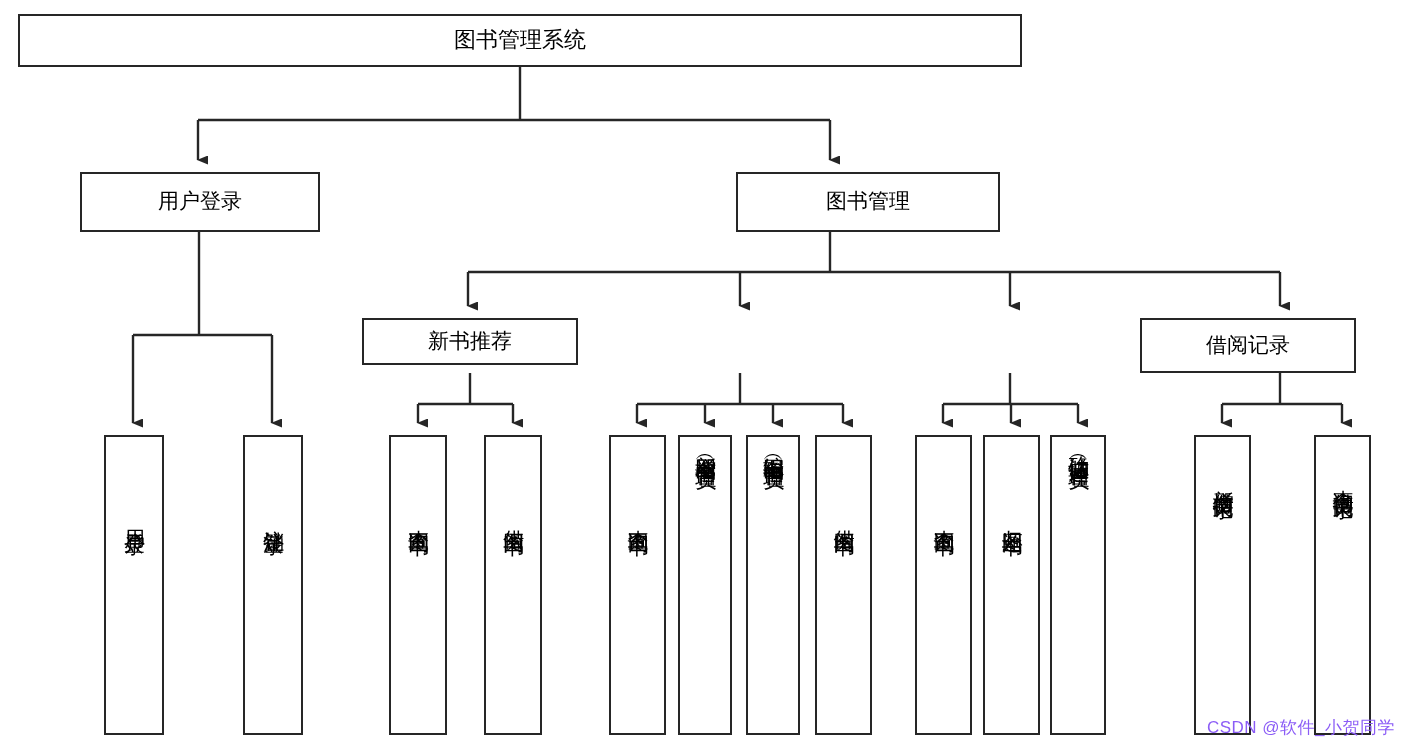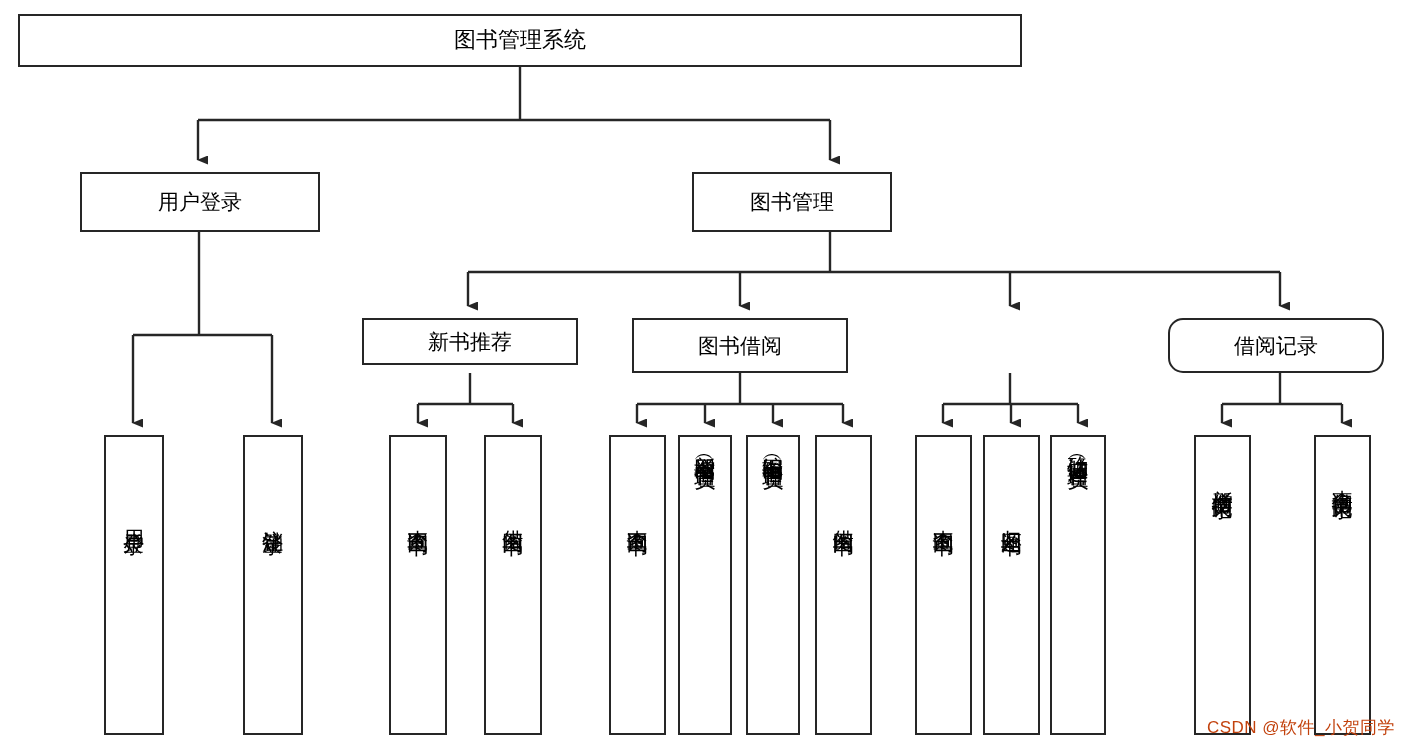--- a/index.html
+++ b/index.html
@@ -30,20 +30,21 @@
     background: #ffffff;
     border: 2px solid #262626;
     display: flex;
     align-items: center;
     justify-content: center;
   }
   .node-label {
     color: #000000;
     line-height: 1.12;
     white-space: nowrap;
+    font-family: Liberation Serif, serif;
   }
   .node.h .node-label {
     font-size: 21px;
   }
   .node.root .node-label {
     font-size: 22px;
   }
   .node.v {
     align-items: flex-start;
     justify-content: center;
@@ -60,21 +61,21 @@
     margin-top: 74px;
   }
   .node.v.mid4 .node-label {
     margin-top: 34px;
   }
   .watermark {
     position: absolute;
     right: 10px;
     bottom: 8px;
     font-size: 17px;
-    color: #c2410c;
+    color: #8b5cf6;
     white-space: nowrap;
     letter-spacing: 0.5px;
   }
 </style>
 </head>
 <body>
 
 <div id="canvas">
 
   <svg id="wires" viewBox="0 0 1405 747" xmlns="http://www.w3.org/2000/svg">
@@ -127,31 +128,28 @@
     </g>
   </svg>
 
   <div class="node root h" style="left:18px; top:14px; width:1004px; height:53px;">
     <span class="node-label">图书管理系统</span>
   </div>
 
   <div class="node h" style="left:80px; top:172px; width:240px; height:60px;">
     <span class="node-label">用户登录</span>
   </div>
-  <div class="node h" style="left:692px; top:172px; width:200px; height:60px;">
+  <div class="node h" style="left:736px; top:172px; width:264px; height:60px;">
     <span class="node-label">图书管理</span>
   </div>
 
   <div class="node h" style="left:362px; top:318px; width:216px; height:47px;">
     <span class="node-label">新书推荐</span>
   </div>
-  <div class="node h" style="left:632px; top:318px; width:216px; height:55px;">
-    <span class="node-label">图书借阅</span>
-  </div>
-  <div class="node h" style="left:1168px; top:318px; width:216px; height:55px;border-radius:15px;">
+  <div class="node h" style="left:1140px; top:318px; width:216px; height:55px;">
     <span class="node-label">借阅记录</span>
   </div>
 
   <div class="node v mid" style="left:104px; top:435px; width:60px; height:300px;">
     <span class="node-label">用户登录</span>
   </div>
   <div class="node v mid" style="left:243px; top:435px; width:60px; height:300px;">
     <span class="node-label">注销登录</span>
   </div>
 

